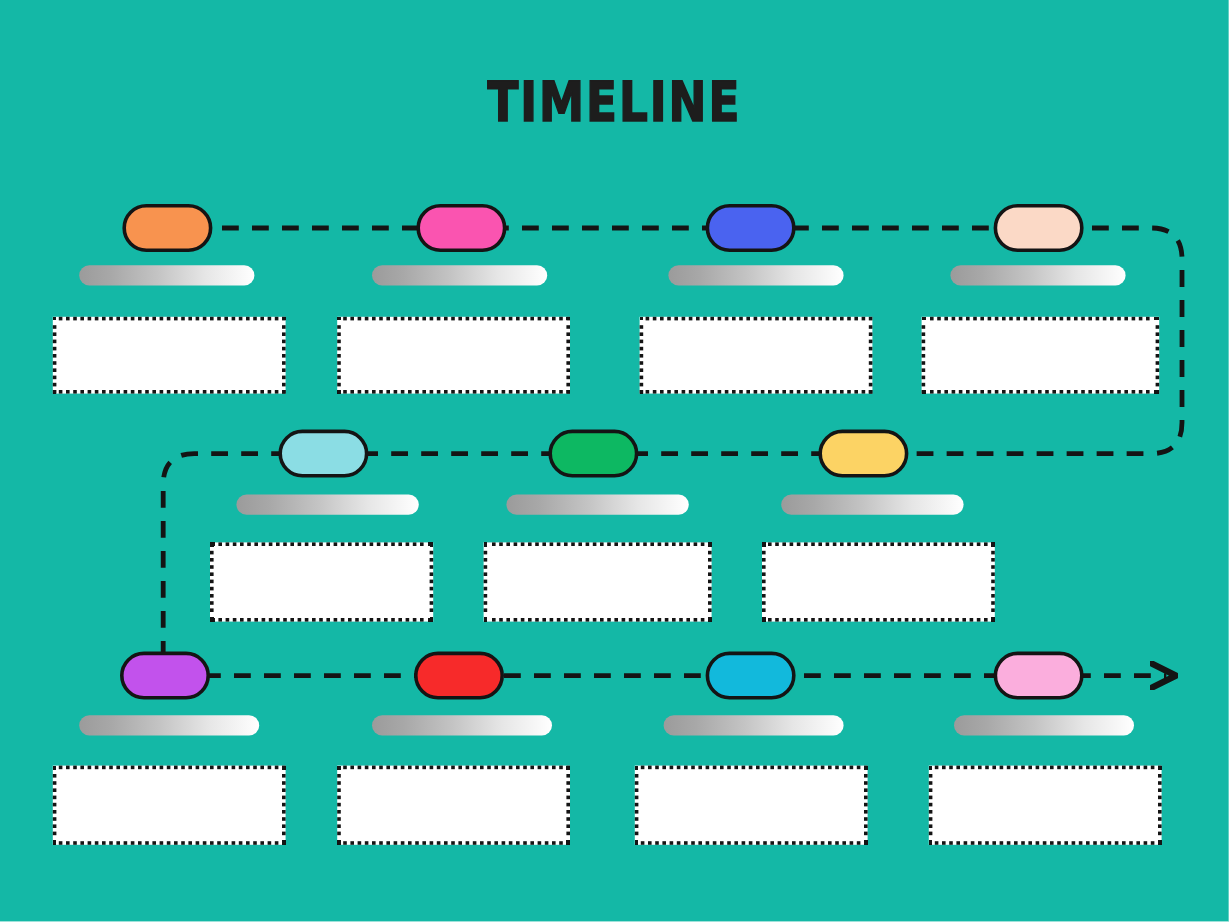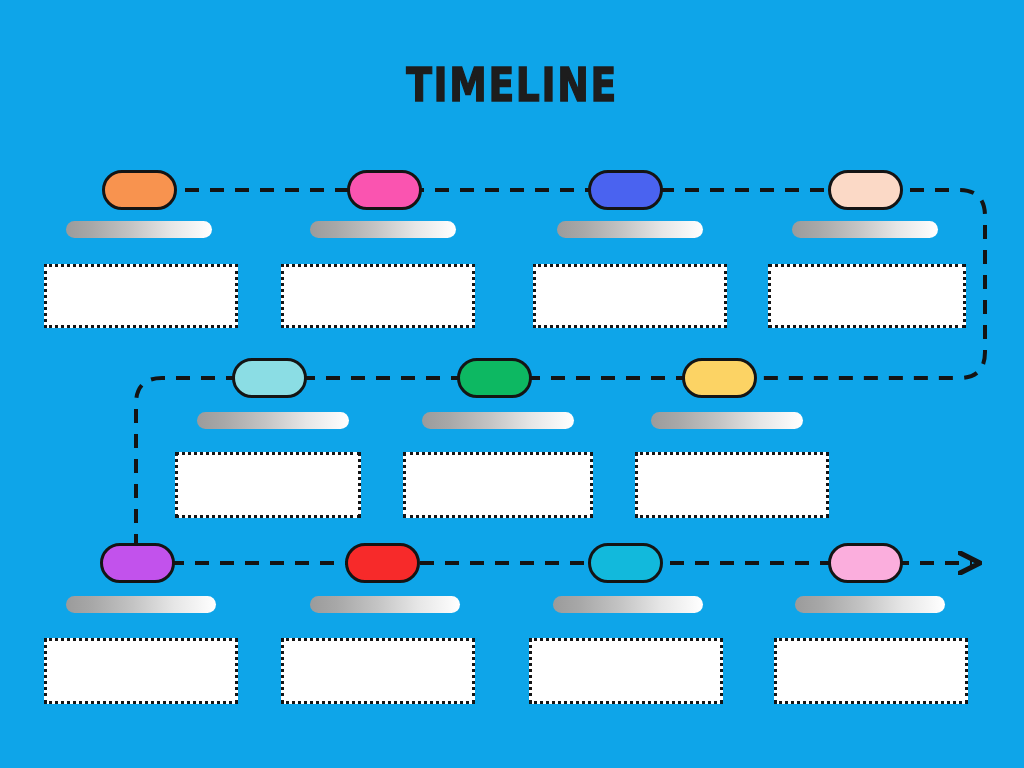--- a/index.html
+++ b/index.html
@@ -1,20 +1,20 @@
 <!DOCTYPE html>
 <html><head>
 <meta charset="utf-8">
 <style>
   * { margin:0; padding:0; box-sizing:border-box; }
   html,body{
     width:1024px; height:768px; background:#ffffff; overflow:hidden;
     font-family:"Liberation Sans", sans-serif;
   }
-  #canvas{ position:relative; width:1024px; height:768px; background:#0ea5e9; }
+  #canvas{ position:relative; width:1024px; height:768px; background:#14b8a6; }
 
   
   .title{
     position:absolute; left:0; top:58px; width:1024px; text-align:center;
     font-family:"DejaVu Sans", sans-serif;
     font-weight:700; font-size:46px; letter-spacing:2px;
     color:#1d1d1d; -webkit-text-stroke:1.4px #1d1d1d;
     transform:scaleX(0.82); transform-origin:center;
     user-select:none;
   }

